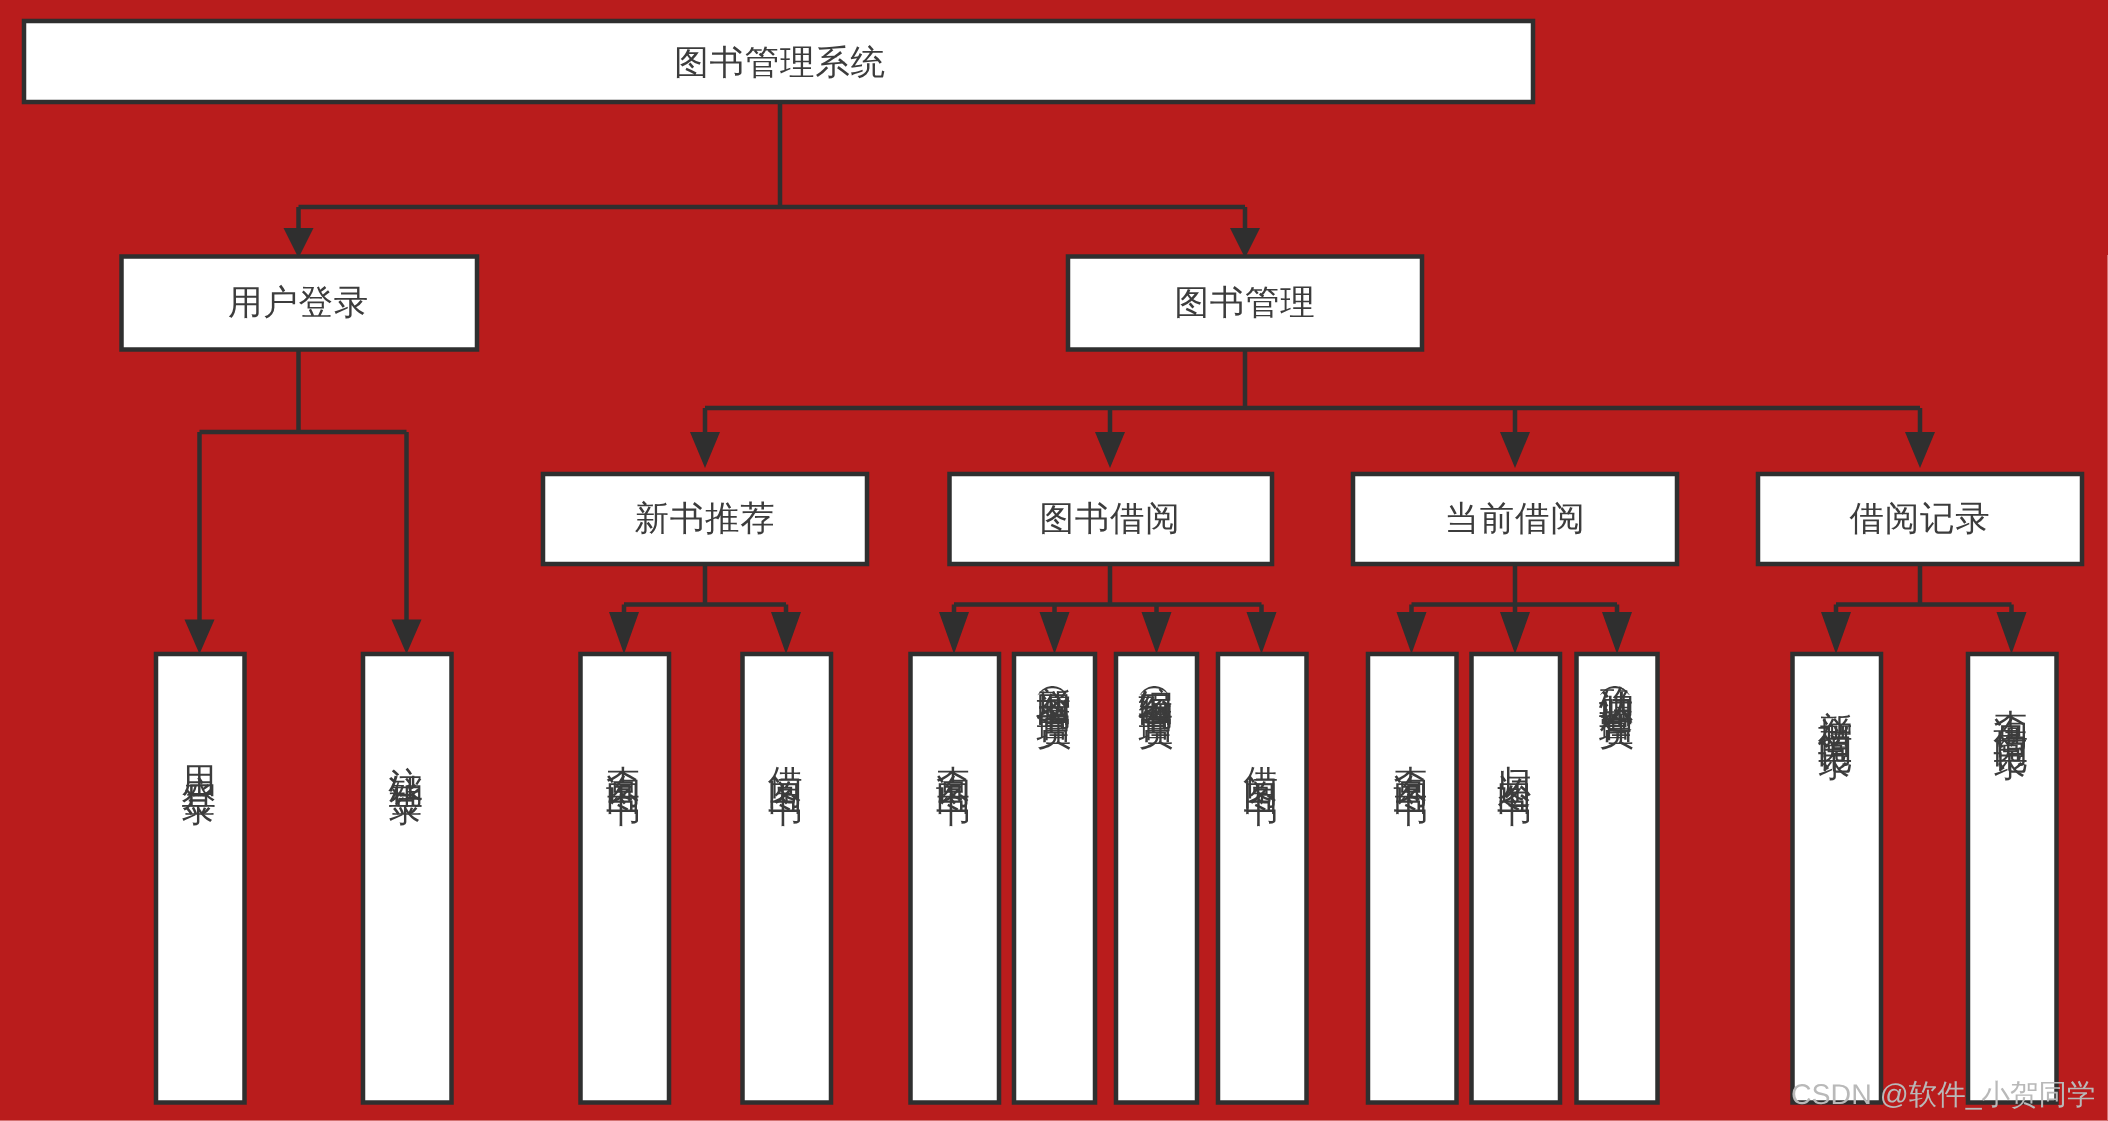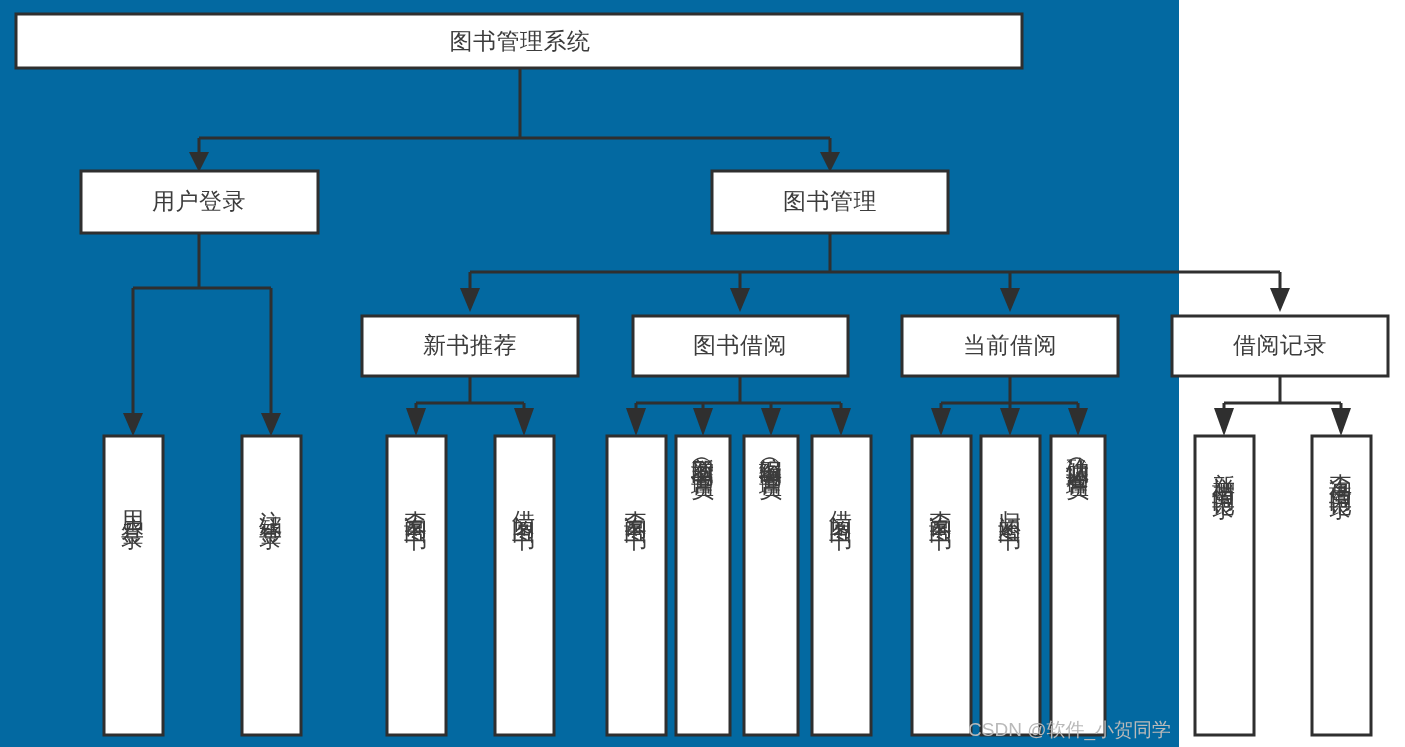--- a/index.html
+++ b/index.html
@@ -8,23 +8,23 @@
     background: #ffffff;
   }
   body {
     width: 1405px;
     height: 747px;
     font-family: "Liberation Sans", "DejaVu Sans", sans-serif;
     overflow: hidden;
   }
   #diagram-root {
     position: relative;
-    width: 1179px;
+    width: 1405px;
     height: 747px;
-    background: #0369a1;
+    background: #b91c1c;
   }
   svg.diagram-canvas {
     position: absolute;
     top: 0;
     left: 0;
     width: 1405px;
     height: 747px;
     display: block;
   }
   .node-box {

